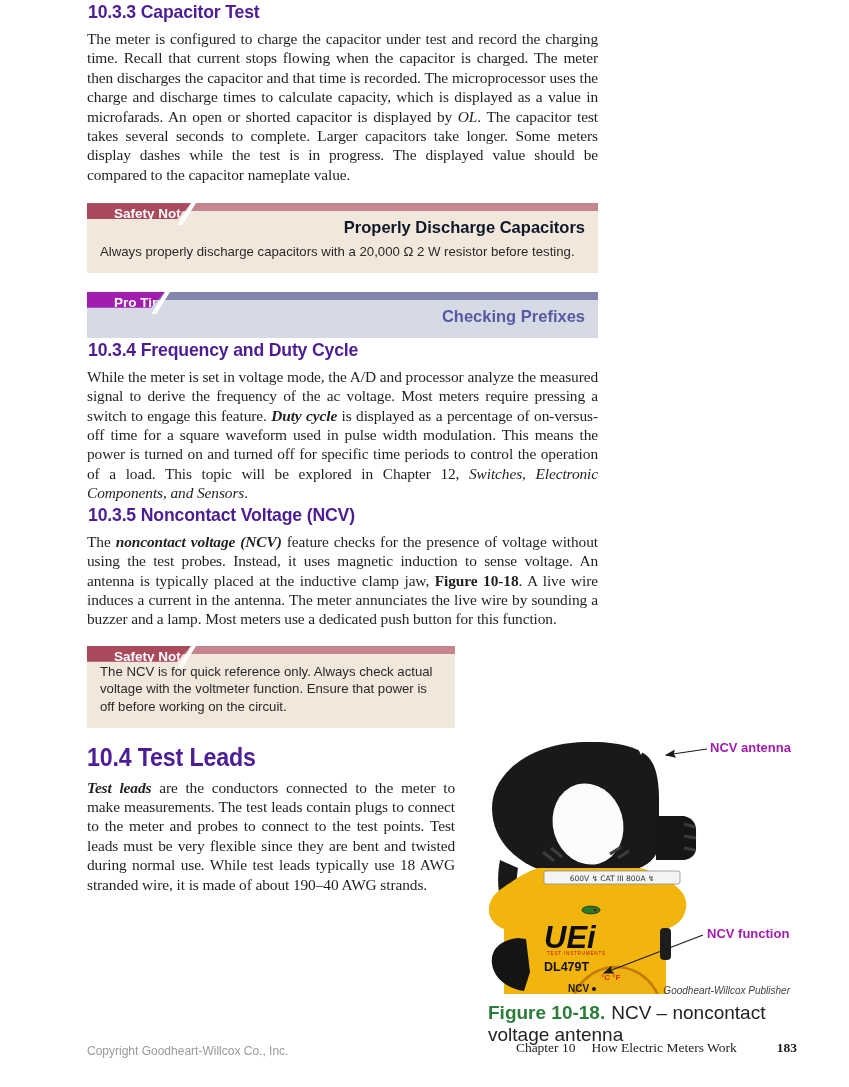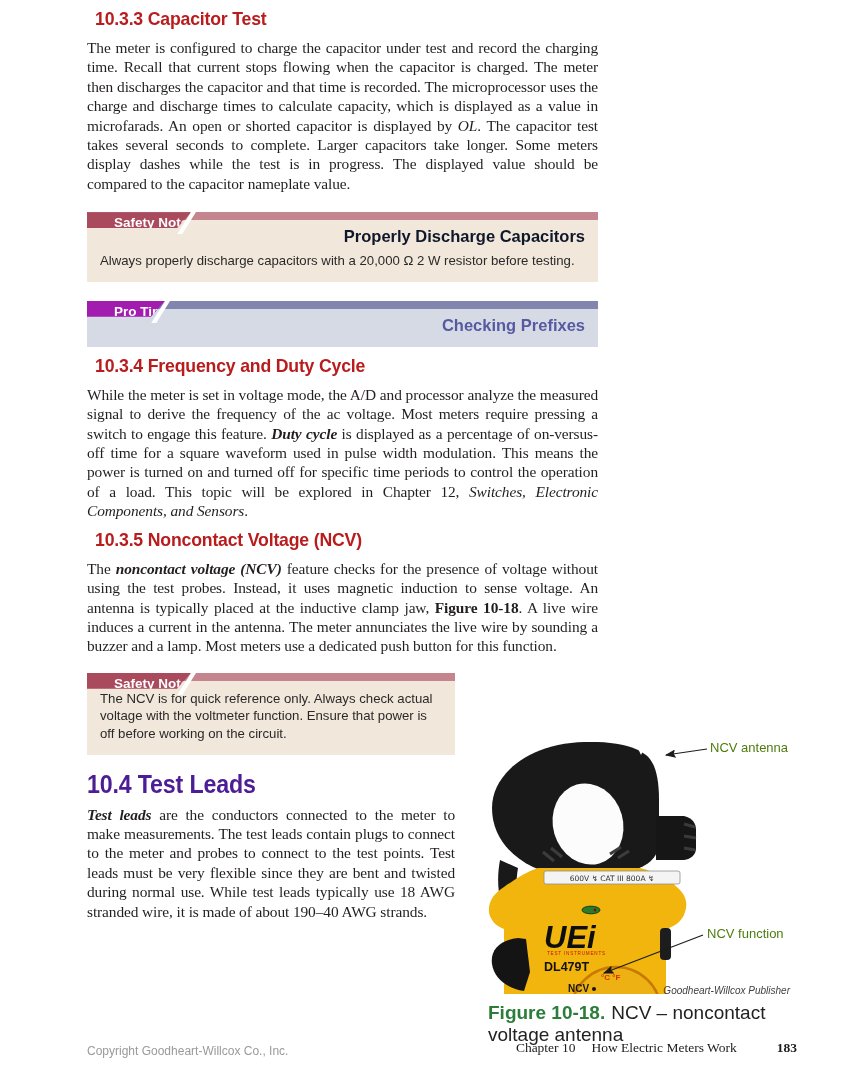--- a/index.html
+++ b/index.html
@@ -4,22 +4,22 @@
 <style>
   html,body{margin:0;padding:0;background:#e9e9e9;}
   .page{
     position:relative;width:849px;height:1087px;background:#ffffff;
     margin:0 auto;overflow:hidden;
     font-family:"Liberation Serif", serif;color:#221e1f;
   }
   .content{position:absolute;left:87px;top:0;width:511px;}
   .narrow{width:368px;}
 
-  h2.sub{margin:8px;font-family:"Liberation Sans",sans-serif;font-weight:bold;
-    font-size:19px;line-height:22px;color:#b91c1c;}
+  h2.sub{margin:1px;font-family:"Liberation Sans",sans-serif;font-weight:bold;
+    font-size:19px;line-height:22px;color:#4c1d95;}
   h2.sub .cond,h1.major .cond{display:inline-block;transform:scaleX(.93);
     transform-origin:0 50%;white-space:nowrap;letter-spacing:-.2px;}
   h1.major{margin:15px 0 0;font-family:"Liberation Sans",sans-serif;font-weight:bold;
     font-size:25px;line-height:29px;color:#4c1d95;}
 
   p.body{margin:6px 0 0;font-size:15.4px;line-height:19.4px;text-align:justify;
     letter-spacing:-.1px;}
   .it{font-style:italic;}
   .bi{font-style:italic;font-weight:bold;}
   .bd{font-weight:bold;}
@@ -52,21 +52,21 @@
   .safety .note-title{color:#0f172a;}
   .tip .note-title{color:#575aa2;}
   .note-body{margin-top:6px;font-family:"Liberation Sans",sans-serif;font-size:13.2px;
     line-height:17.6px;color:#2a2a2a;}
 
   
   .figure{position:absolute;left:488px;top:738px;width:302px;height:300px;
     font-family:"Liberation Sans",sans-serif;}
   .meter-svg{position:absolute;left:0;top:4px;}
   .arrow-svg{position:absolute;left:0;top:0;pointer-events:none;}
-  .fig-label{position:absolute;font-size:13px;color:#4d7c0f;white-space:nowrap;}
+  .fig-label{position:absolute;font-size:13px;color:#a21caf;white-space:nowrap;font-weight:bold;}
   .lbl-antenna{left:222px;top:2px;}
   .lbl-function{left:219px;top:188px;}
   .credit{position:absolute;right:0;top:247px;font-size:10px;font-style:italic;color:#3f3f3f;}
   .caption{position:absolute;left:0;top:264px;width:100%;font-size:19px;color:#222;}
   .caption .fig-num{color:#2b7d39;font-weight:bold;margin-right:6px;}
 
   
   .footer-left{position:absolute;left:87px;top:1044px;font-family:"Liberation Sans",sans-serif;
     font-size:12px;color:#9a9a9a;}
   .footer-right{position:absolute;right:52px;top:1040px;font-size:13.5px;color:#1c1c1c;}

